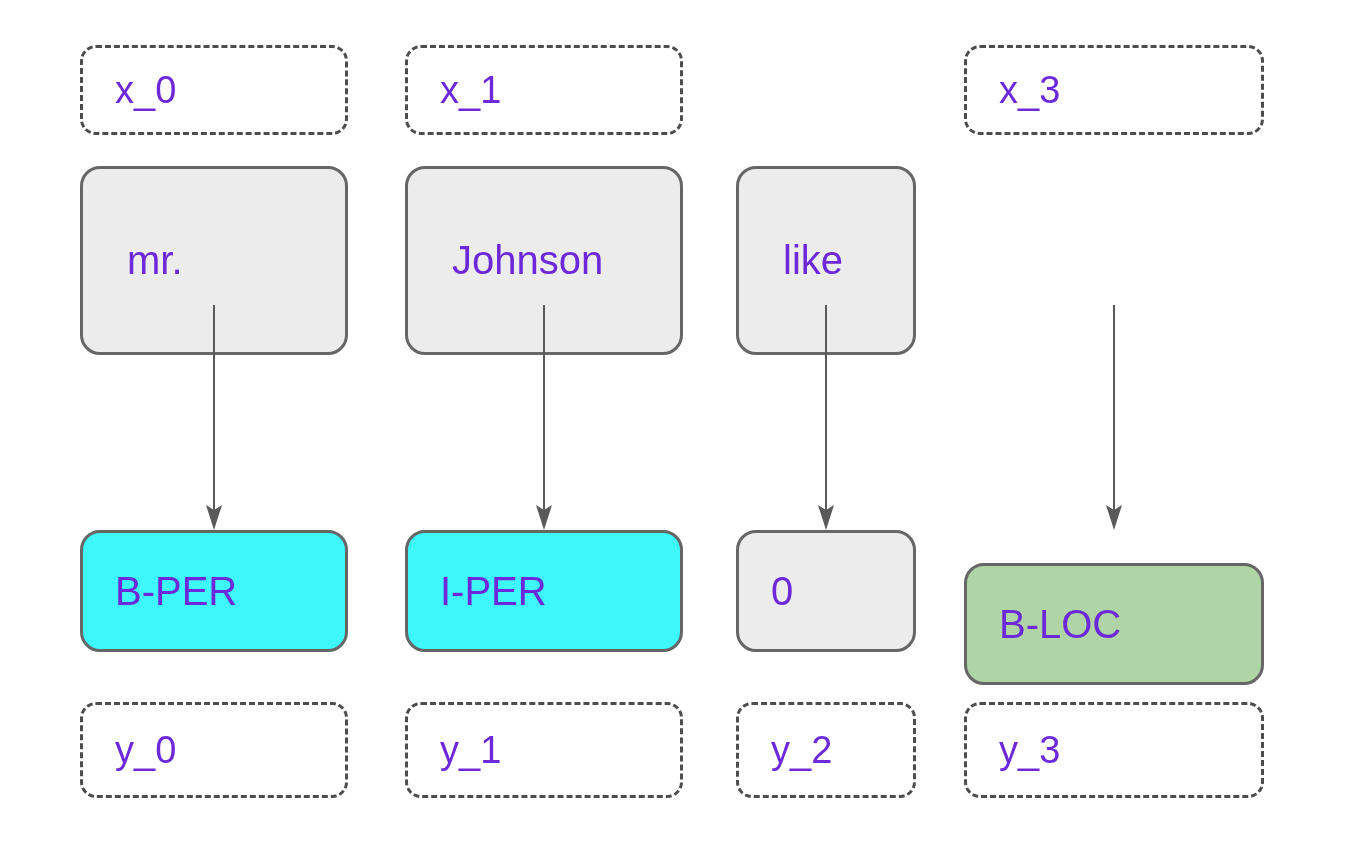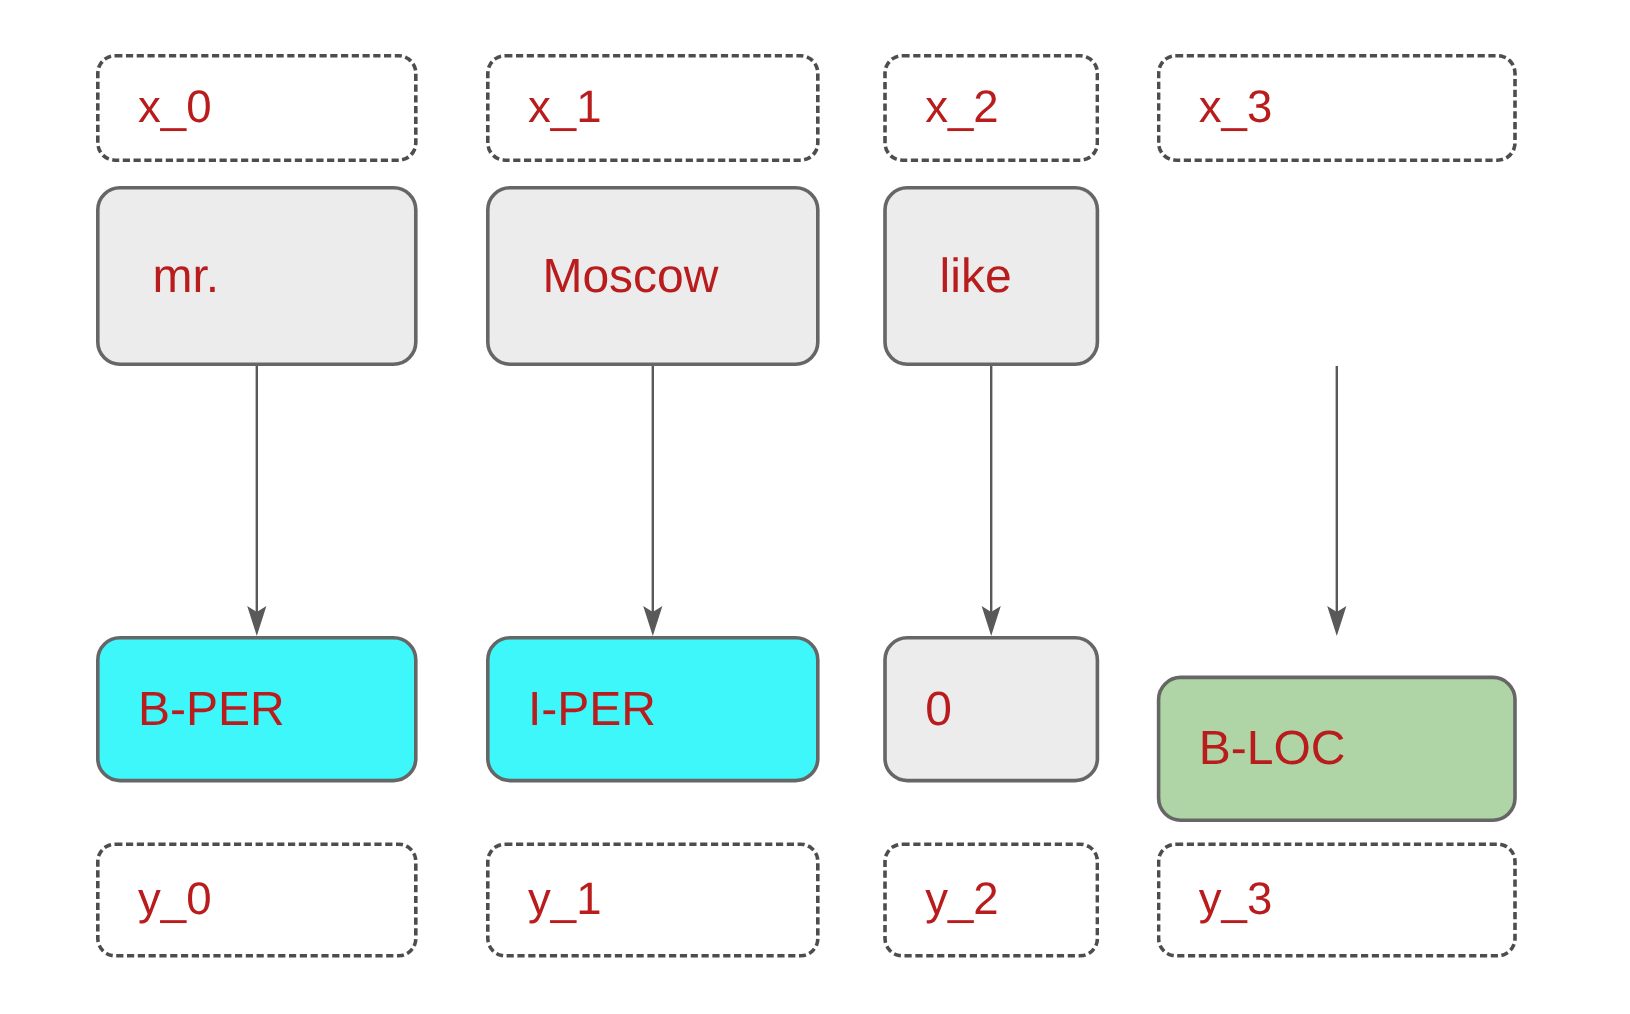--- a/index.html
+++ b/index.html
@@ -22,35 +22,35 @@
   .col-3 { left: 964px; width: 300px; }
 
   .box {
     position: absolute;
     left: 0;
     width: 100%;
     box-sizing: border-box;
     display: flex;
     align-items: center;
     padding-left: 32px;
-    color: #b91c1c;
+    color: #6d28d9;
   }
   .dashed-box {
     border: 3px dashed #4d4d4d;
     border-radius: 16px;
     background: #ffffff;
     font-size: 38px;
   }
   .solid-box {
     border: 3px solid #666666;
     border-radius: 20px;
     font-size: 40px;
   }
   .input-row  { top: 45px;  height: 90px; }
-  .token-row  { top: 155px; height: 150px; background: #ececec; padding-left: 44px; }
+  .token-row  { top: 166px; height: 189px; background: #ececec; padding-left: 44px; }
   .label-row  { top: 530px; height: 122px; }
   .output-row { top: 702px; height: 96px; }
 
   .fill-person   { background: #3df7fa; }
   .fill-location { background: #afd5a6; margin-top: 33px; }
   .fill-other    { background: #ececec; }
 
   .arrow {
     position: absolute;
     top: 305px;
@@ -82,38 +82,35 @@
     <div class="box dashed-box output-row">
       <span>y_0</span>
     </div>
   </div>
 
   <div class="col col-1">
     <div class="box dashed-box input-row">
       <span>x_1</span>
     </div>
     <div class="box solid-box token-row">
-      <span>Moscow</span>
+      <span>Johnson</span>
     </div>
     <svg class="arrow" viewBox="0 0 20 227">
       <line x1="10" y1="0" x2="10" y2="205" stroke="#595959" stroke-width="2"></line>
       <polygon points="2,200 10,225 18,200 10,205" fill="#595959"></polygon>
     </svg>
     <div class="box solid-box label-row fill-person">
       <span>I-PER</span>
     </div>
     <div class="box dashed-box output-row">
       <span>y_1</span>
     </div>
   </div>
 
   <div class="col col-2">
-    <div class="box dashed-box input-row">
-      <span>x_2</span>
-    </div>
     <div class="box solid-box token-row">
       <span>like</span>
     </div>
     <svg class="arrow" viewBox="0 0 20 227">
       <line x1="10" y1="0" x2="10" y2="205" stroke="#595959" stroke-width="2"></line>
       <polygon points="2,200 10,225 18,200 10,205" fill="#595959"></polygon>
     </svg>
     <div class="box solid-box label-row fill-other">
       <span>0</span>
     </div>

